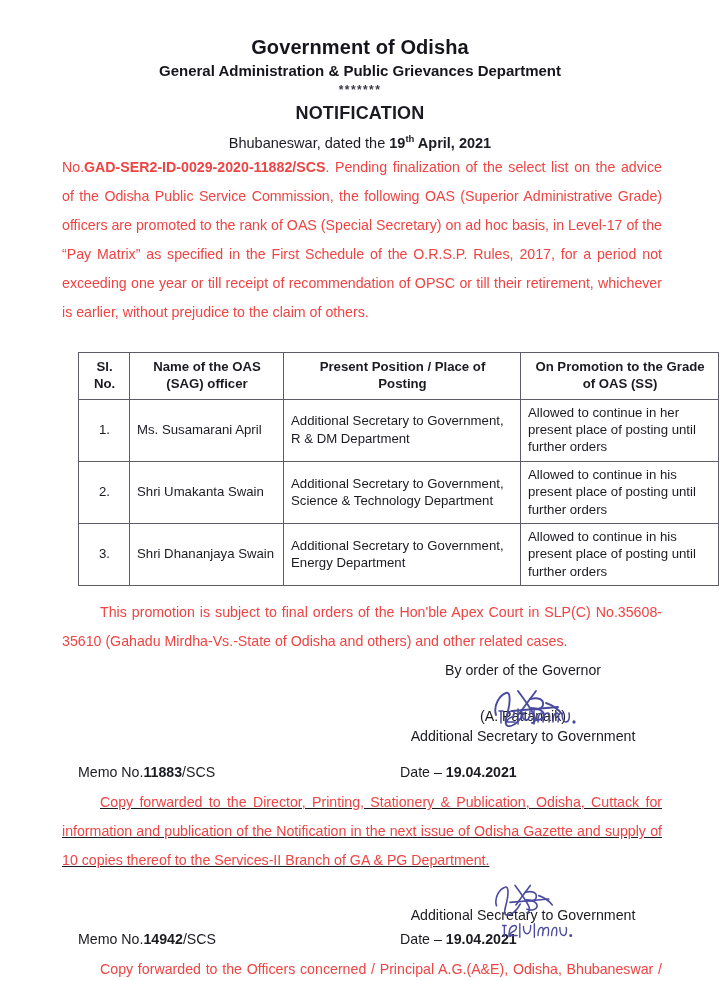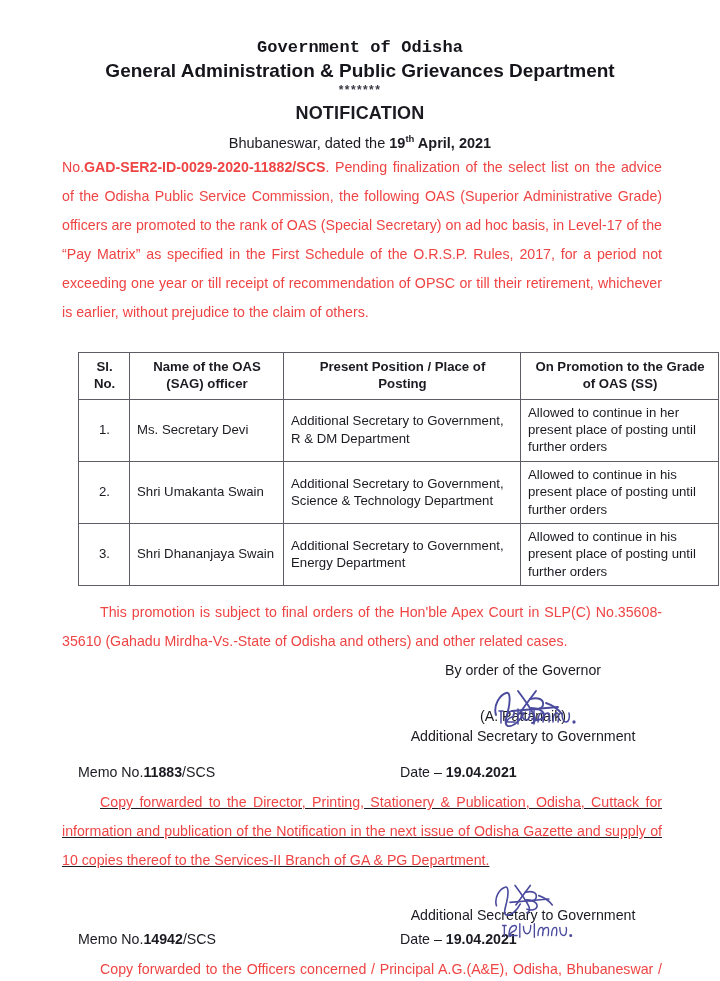--- a/index.html
+++ b/index.html
@@ -20,29 +20,28 @@
     position: relative;
     width: 720px;
     height: 981px;
     box-sizing: border-box;
     padding: 0;
   }
 
   
   .header { text-align: center; padding-top: 36px; }
   .gov-line {
-    font-size: 17px;
+    font-size: 20px;
     font-weight: bold;
     letter-spacing: .1px;
     line-height: 23px;
     color: #15151c;
-    font-family: Liberation Mono, monospace;
   }
   .dept-line {
-    font-size: 19px;
+    font-size: 15px;
     font-weight: bold;
     line-height: 23px;
     color: #15151c;
   }
   .stars {
     font-size: 12px;
     font-weight: bold;
     letter-spacing: 1.4px;
     line-height: 15px;
     margin-top: 1px;
@@ -171,21 +170,21 @@
           </th>
           <th class="c-grade">
             <span>On Promotion to the Grade</span><br>
             <span>of OAS (SS)</span>
           </th>
         </tr>
       </thead>
       <tbody>
         <tr>
           <td class="c-sl">1.</td>
-          <td class="c-name">Ms. Secretary Devi</td>
+          <td class="c-name">Ms. Susamarani April</td>
           <td class="c-pos">Additional Secretary to Government, R &amp; DM Department</td>
           <td class="c-grade">Allowed to continue in her present place of posting until further orders</td>
         </tr>
         <tr>
           <td class="c-sl">2.</td>
           <td class="c-name">Shri Umakanta Swain</td>
           <td class="c-pos">Additional Secretary to Government, Science &amp; Technology Department</td>
           <td class="c-grade">Allowed to continue in his present place of posting until further orders</td>
         </tr>
         <tr>

